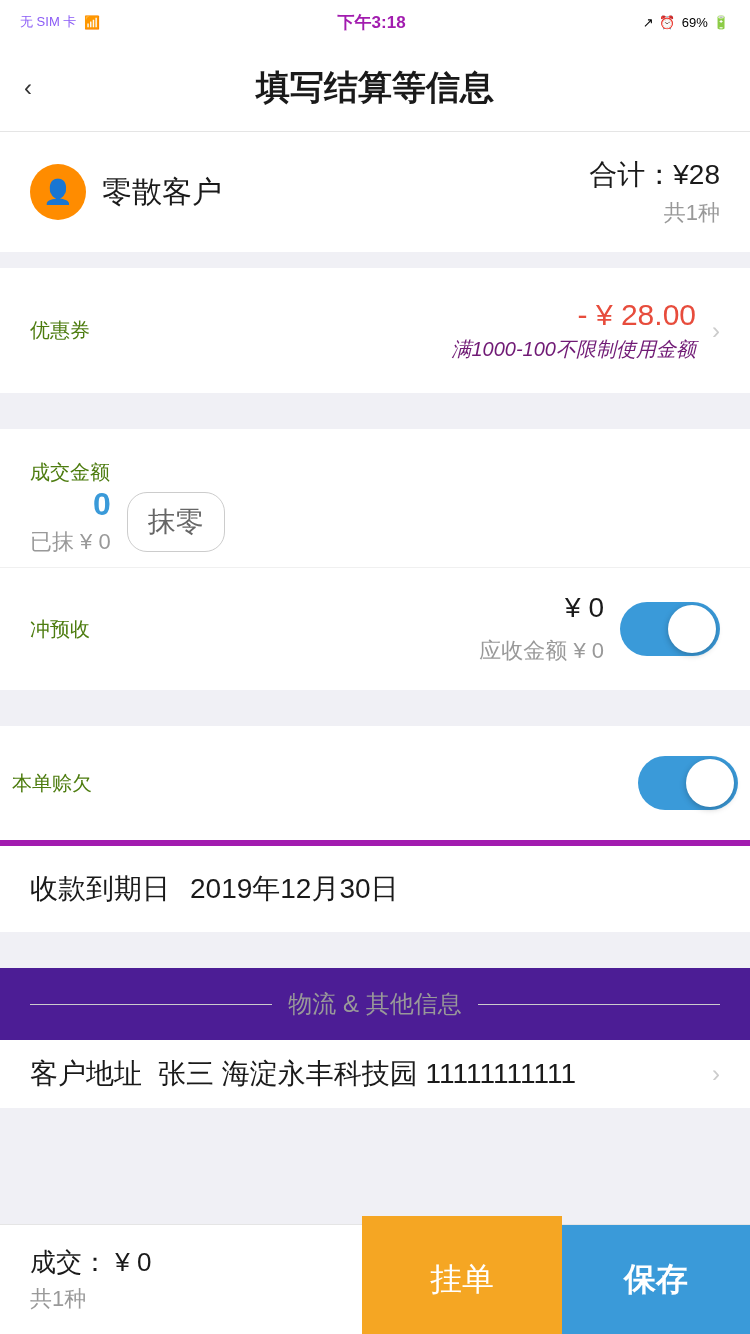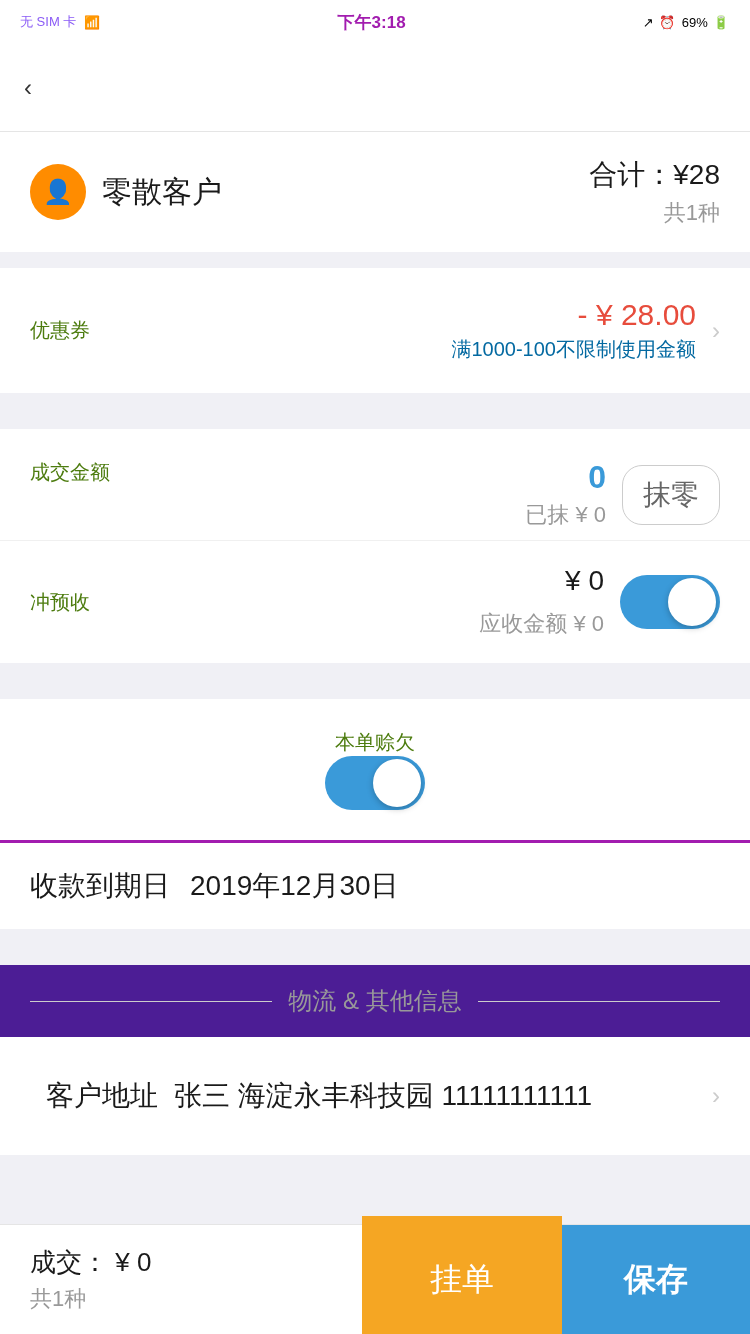--- a/index.html
+++ b/index.html
@@ -136,42 +136,44 @@
     .coupon-value-block {
       text-align: right;
     }
     .coupon-amount {
       font-size: 30px;
       color: #e74c3c;
       font-weight: 500;
     }
     .coupon-desc {
       font-size: 20px;
-      color: #0369a1;
+      color: #701a75;
       margin-top: 4px;
+      font-style: italic;
     }
     .chevron {
       color: #ccc;
       font-size: 24px;
       margin-left: 8px;
     }
 
     
     .section-sep {
       height: 20px;
       background: #f0f0f5;
     }
 
     
     .amount-row {
       background: #fff;
       padding: 30px 30px 10px;
       display: flex;
       align-items: flex-start;
       justify-content: space-between;
+      flex-direction: column;
     }
     .amount-right {
       display: flex;
       align-items: center;
       gap: 16px;
     }
     .amount-value-block {
       text-align: right;
     }
     .amount-value {
@@ -242,31 +244,30 @@
       box-shadow: 0 2px 6px rgba(0,0,0,0.25);
     }
 
     
     .debit-row {
       background: #fff;
       padding: 30px 12px;
       display: flex;
       align-items: center;
       justify-content: space-between;
-      flex-direction: column;
     }
 
     
     .due-date-row {
       background: #fff;
       padding: 24px 30px;
       display: flex;
       align-items: center;
       gap: 20px;
-      border-top: 3px solid #a21caf;
+      border-top: 6px solid #a21caf;
     }
     .due-date-label {
       font-size: 28px;
       color: #1a1a1a;
     }
     .due-date-value {
       font-size: 28px;
       color: #1a1a1a;
     }
 
@@ -289,25 +290,24 @@
       background: #ccc;
     }
     .logistics-label {
       font-size: 24px;
       color: #999;
     }
 
     
     .address-row {
       background: #fff;
-      padding: 40px 30px;
-      display: flex;
-      align-items: center;
-      justify-content: space-between;
-      margin-left: 16px;
+      padding: 15px 30px;
+      display: flex;
+      align-items: center;
+      justify-content: space-between;
     }
     .address-left {
       display: flex;
       align-items: center;
       gap: 16px;
     }
     .address-label {
       font-size: 28px;
       color: #1a1a1a;
       flex-shrink: 0;
@@ -392,20 +392,21 @@
     <div class="status-right">
       <span>↗</span>
       <span>⏰</span>
       <span>69%</span>
       <span>🔋</span>
     </div>
   </div>
 
   <div class="nav-bar">
     <span class="nav-back">‹</span>
+    <span class="nav-title">填写结算等信息</span>
   </div>
 
   <div class="section">
     <div class="customer-row">
       <div class="customer-left">
         <div class="avatar">
           <span>👤</span>
         </div>
         <span class="customer-name">零散客户</span>
       </div>

